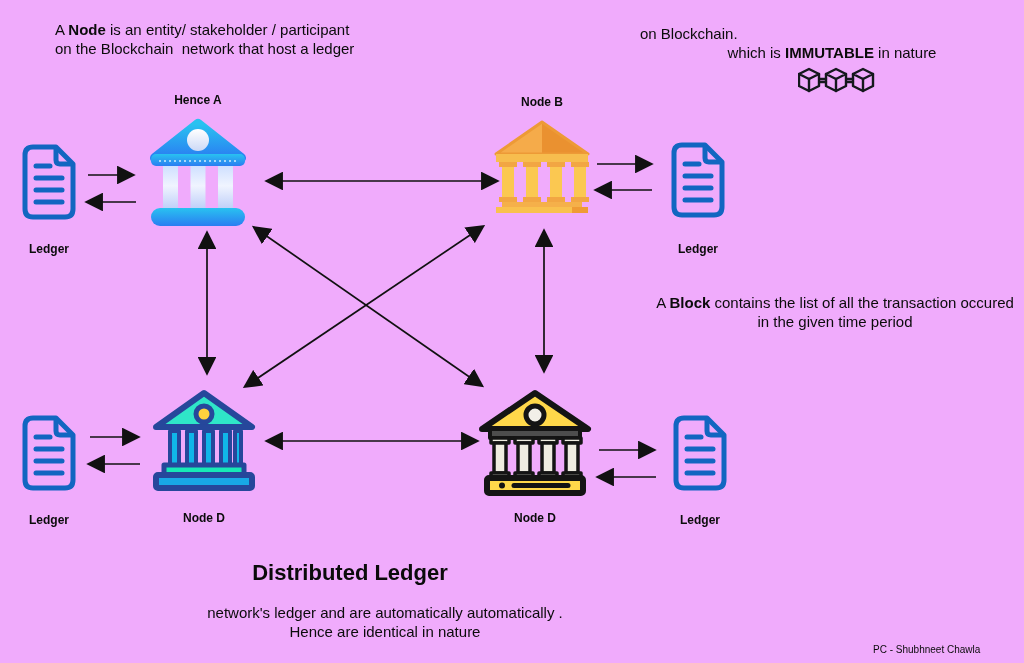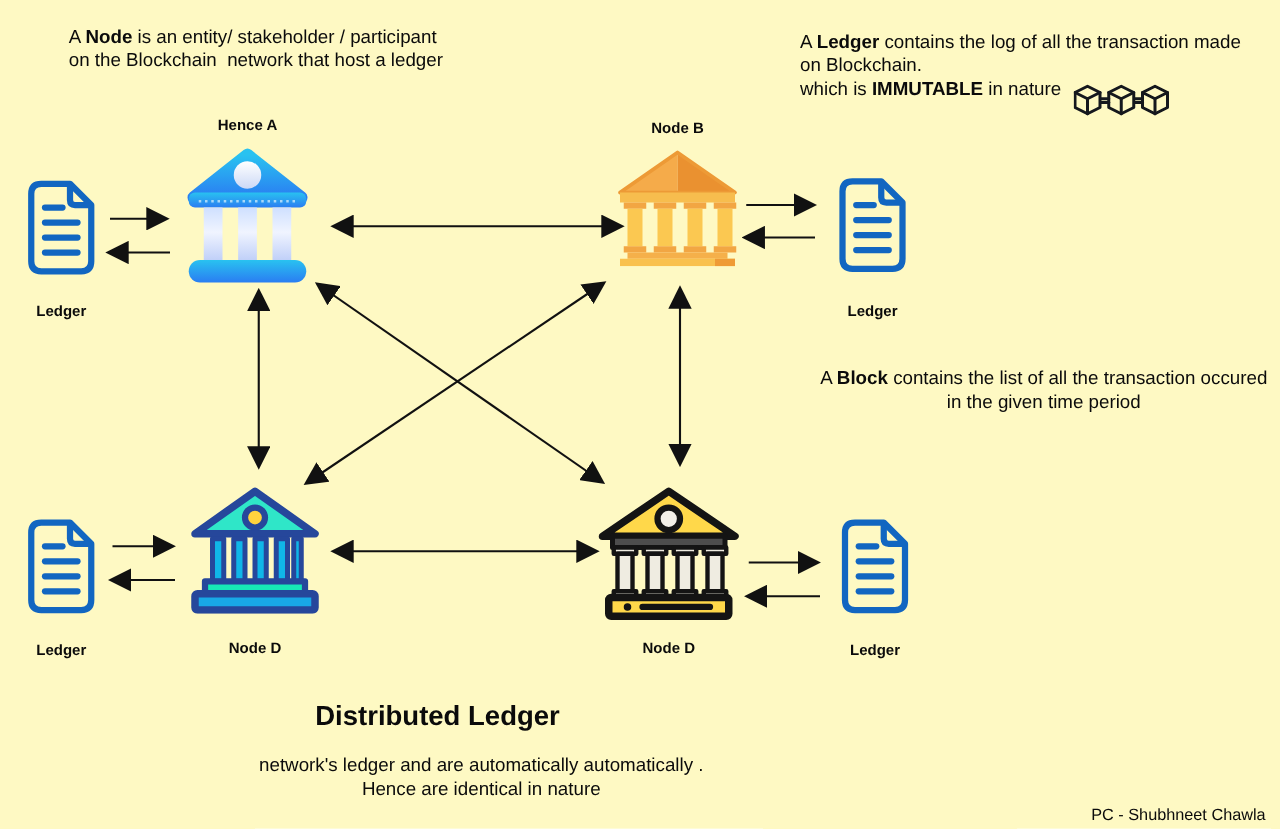--- a/index.html
+++ b/index.html
@@ -1,30 +1,30 @@
 <!DOCTYPE html>
 <html><head>
 <meta charset="utf-8">
 <style>
   html,body{margin:0;padding:0;}
   .canvas{
     position:relative;width:1024px;height:663px;overflow:hidden;
-    background:#fef9c3;
+    background:#f0abfc;
     font-family:"Liberation Sans","DejaVu Sans",sans-serif;
     color:#0b0b0b;
   }
   .abs{position:absolute;}
   .note{font-size:15px;line-height:19px;}
   .note .line{white-space:pre-wrap;}
   .note b{font-weight:bold;}
   .center{text-align:center;}
   .iconlbl{font-size:12px;font-weight:bold;text-align:center;}
   .title{font-size:22px;font-weight:bold;text-align:center;}
-  .credit{font-size:13px;}
-  .l4row{display:flex;align-items:flex-start;}
+  .credit{font-size:10px;}
+  .l4row{display:flex;align-items:center;flex-direction:column;}
   .l4row .cubes{margin-left:10px;transform:translateY(5px);}
   svg{display:block;}
 </style>
 </head>
 <body>
 
 <div class="canvas">
 
   <svg class="abs" style="left:0;top:0;" width="1024" height="663" viewBox="0 0 1024 663">
     <defs>
@@ -57,21 +57,20 @@
       <path d="M656,477 L599,477" marker-end="url(#ah)"></path>
     </g>
   </svg>
 
   <div class="abs note" style="left:55px;top:20px;width:420px;">
     <div class="line"><span>A </span><b>Node</b><span> is an entity/ stakeholder / participant</span></div>
     <div class="line">on the Blockchain  network that host a ledger</div>
   </div>
 
   <div class="abs note" style="left:640px;top:24px;width:384px;">
-    <div class="line"><span>A </span><b>Ledger</b><span> contains the log of all the transaction made</span></div>
     <div class="line">on Blockchain.</div>
     <div class="line l4row">
       <span><span>which is </span><b>IMMUTABLE</b><span> in nature</span></span>
       
       <svg class="cubes" width="78" height="28" viewBox="0 0 78 28">
         <g stroke="#15181d" stroke-width="2.4" fill="none" stroke-linejoin="round" stroke-linecap="round">
           <g transform="translate(1,2)">
             <path d="M10,0 L20,5 L10,10 L0,5 Z"></path>
               <path d="M0,5 V17 L10,22 L20,17 V5"></path>
               <path d="M10,10 V22"></path>

